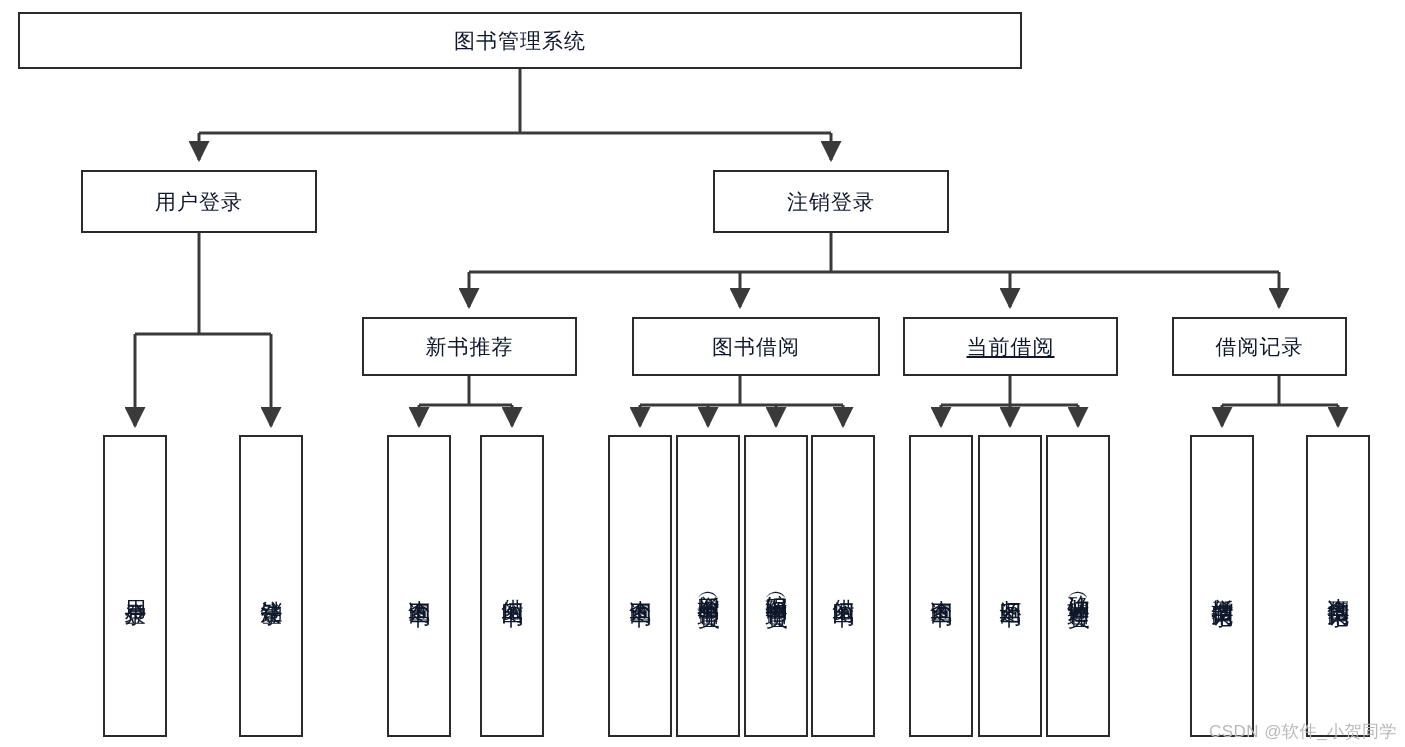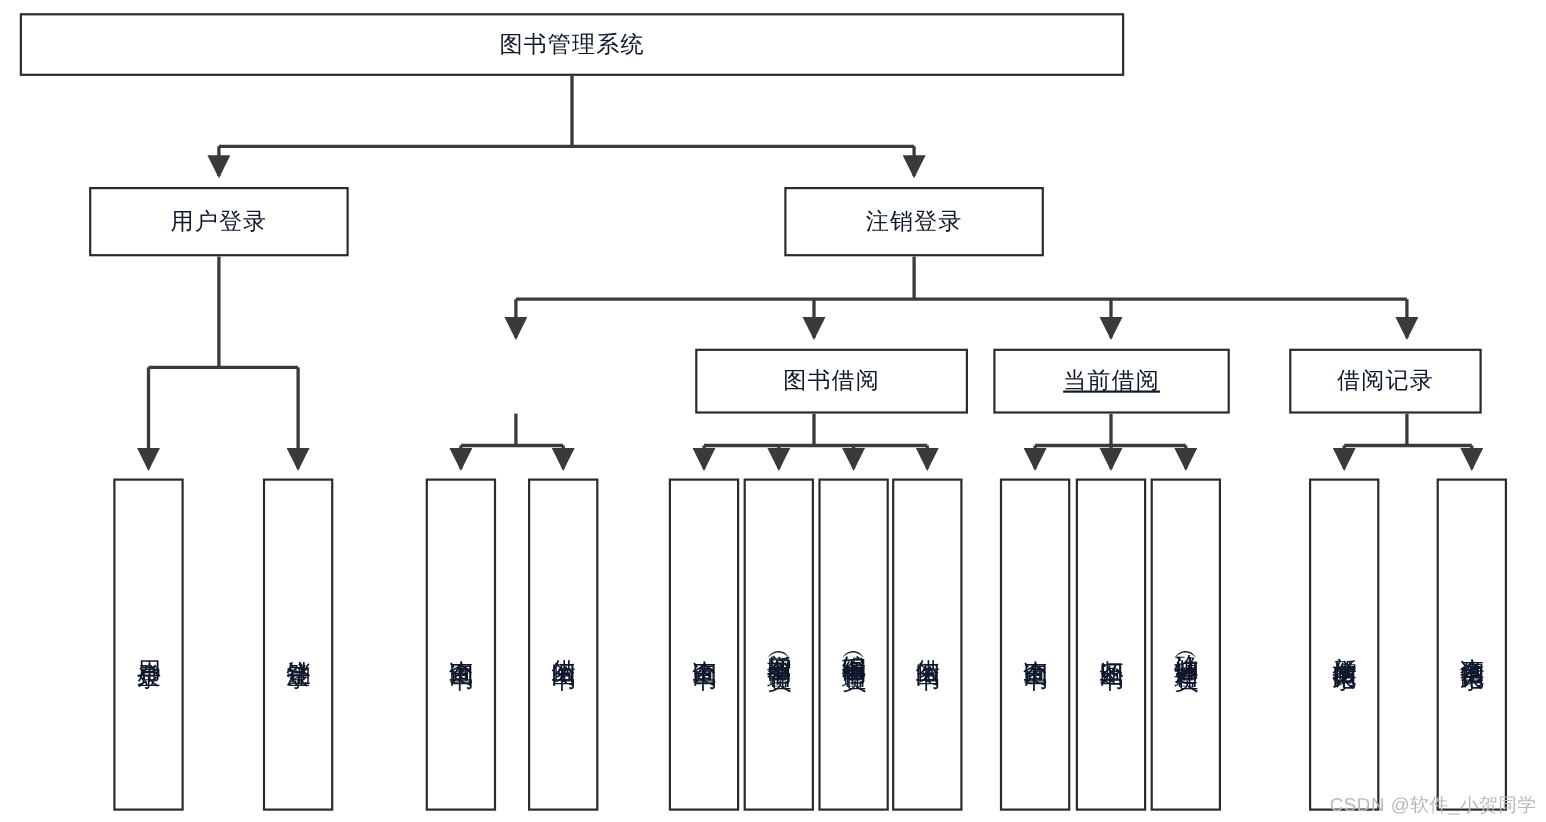--- a/index.html
+++ b/index.html
@@ -124,20 +124,23 @@
     <span class="lbl">图书管理系统</span>
   </div>
 
   <div class="node h" style="left:81px;top:170px;width:236px;height:63px;">
     <span class="lbl">用户登录</span>
   </div>
   <div class="node h" style="left:713px;top:170px;width:236px;height:63px;">
     <span class="lbl">注销登录</span>
   </div>
 
+  <div class="node h" style="left:362px;top:317px;width:215px;height:59px;">
+    <span class="lbl">新书推荐</span>
+  </div>
   <div class="node h" style="left:632px;top:317px;width:248px;height:59px;">
     <span class="lbl">图书借阅</span>
   </div>
   <div class="node h" style="left:903px;top:317px;width:215px;height:59px;text-decoration:underline;">
     <span class="lbl">当前借阅</span>
   </div>
   <div class="node h" style="left:1172px;top:317px;width:175px;height:59px;">
     <span class="lbl">借阅记录</span>
   </div>
 

